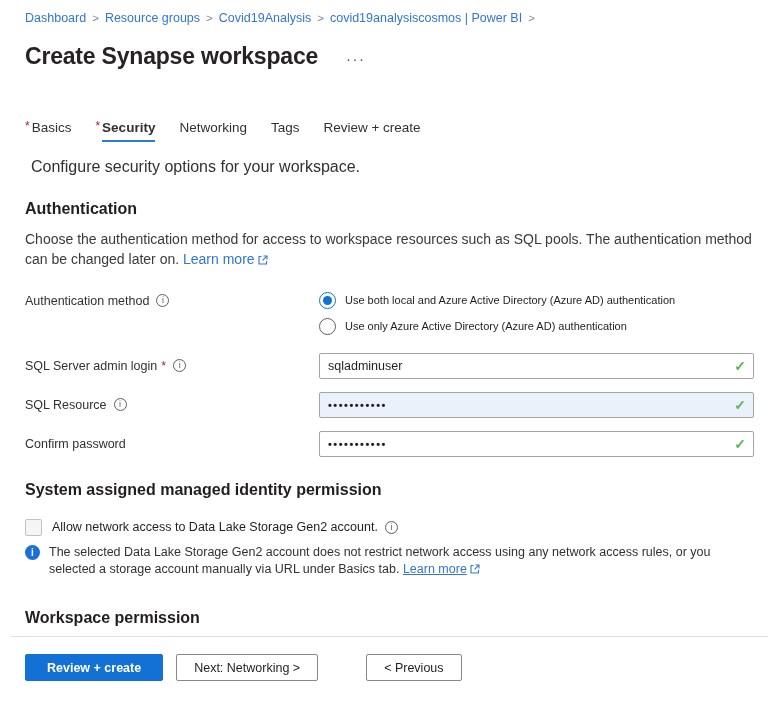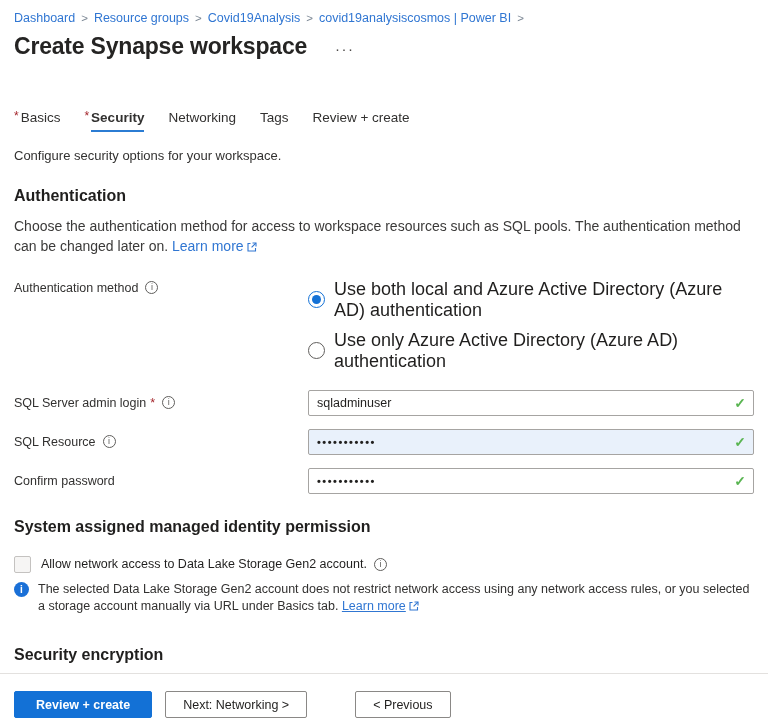--- a/index.html
+++ b/index.html
@@ -1,37 +1,37 @@
 <!DOCTYPE html>
 <html><head>
 <meta charset="utf-8">
 <style>
   * { margin:0; padding:0; box-sizing:border-box; }
   html,body { background:#fff; }
   body { font-family:"Liberation Sans", sans-serif; color:#323130; }
-  .page { width:768px; height:726px; background:#fff; overflow:hidden; }
+  .page { width:768px; height:726px; background:#fff; overflow:hidden;padding-left:11px; }
 
   
   .breadcrumb { padding:11px 14px 0; font-size:12.5px; white-space:nowrap; }
   .breadcrumb a { color:#3076d2; text-decoration:none; cursor:pointer; }
   .breadcrumb .sep { color:#7b8794; margin:0 6px; font-size:11.5px; }
 
   
-  .title-row { padding:8px 14px 0; display:flex; align-items:center; }
+  .title-row { padding:8px 14px 0; display:flex; align-items:center;margin-top:10px; }
   .title-row h1 { font-size:23px; font-weight:700; color:#252423; letter-spacing:-0.2px; }
   .more { color:#4d4b49; margin-left:28px; font-size:15px; letter-spacing:1.5px; cursor:pointer; margin-top:4px; }
 
   
   .tabs { display:flex; gap:24px; padding:0 14px; margin-top:50px; font-size:13.5px; color:#323130; }
   .tab { cursor:pointer; display:flex; align-items:flex-start; }
   .tab .req { color:#a4262c; font-size:12px; margin-right:2px; margin-top:-1px; }
   .tab .tab-label { padding-bottom:7px; }
   .tab.active .tab-label { font-weight:700; border-bottom:2px solid #2b7cd3; padding-bottom:5px; }
 
-  .tab-desc { padding:0 14px; margin-top:16px; font-size:13px; color:#323130; }
+  .tab-desc { padding:0 14px; margin-top:16px; font-size:16px; color:#323130;margin-left:6px; }
 
   
   h2.section { padding:0 14px; margin-top:24px; font-size:16px; font-weight:700; color:#201f1e; }
   h2.section.sys { }
   h2.section.enc { margin-top:30px; }
   .para { padding:0 14px; margin-top:11px; font-size:14px; line-height:1.45; max-width:762px; color:#3b3a39; }
   .link { color:#3076d2; text-decoration:none; cursor:pointer; white-space:nowrap; }
   .link svg { vertical-align:-1px; margin-left:3px; }
 
   
@@ -39,21 +39,21 @@
   .frow { display:flex; align-items:center; margin-bottom:13px;gap:36px; }
   .frow.top { align-items:flex-start; margin-bottom:18px; }
   .label-col { width:258px; flex:none; font-size:12.5px; display:flex; align-items:center; color:#323130; }
   .frow.top .label-col { margin-top:2px; }
   .req-star { color:#a4262c; margin-left:4px; font-size:12.5px; }
   .info-icon { width:13px; height:13px; border:1px solid #5f5e5c; border-radius:50%; font-size:9px;
                line-height:11px; text-align:center; color:#5f5e5c; margin-left:7px; flex:none;
                display:inline-block; cursor:default; }
 
   .radios { display:flex; flex-direction:column; gap:9px; }
-  .radio-row { display:flex; align-items:center; gap:9px; font-size:18px; cursor:pointer; color:#201f1e; }
+  .radio-row { display:flex; align-items:center; gap:9px; font-size:11px; cursor:pointer; color:#201f1e; }
   .radio { width:17px; height:17px; border:1px solid #605e5c; border-radius:50%; flex:none;
            display:flex; align-items:center; justify-content:center; background:#fff; }
   .radio.checked { border-color:#1371d6; }
   .radio.checked .dot { width:9px; height:9px; background:#1371d6; border-radius:50%; }
 
   .input-wrap { position:relative; width:470px; }
   .input-wrap input { width:100%; height:26px; border:1px solid #a6a4a2; border-radius:2px;
                       padding:0 28px 0 8px; font-size:12.5px; font-family:inherit; color:#201f1e; background:#fff; }
   .input-wrap input.masked { font-weight:700; letter-spacing:1.5px; font-size:11px; }
   .input-wrap input.highlight { background:#e9f1fb; }
@@ -194,21 +194,21 @@
     <span class="note-text">
       <span>The selected Data Lake Storage Gen2 account does not restrict network access using any network access rules, or you selected a storage account manually via URL under Basics tab.</span>
       <a class="link"><span>Learn more</span><svg width="10" height="10" viewBox="0 0 10 10" fill="none" stroke="currentColor" stroke-width="1.1">
             <path d="M3.5 1.5H1v7.5h7.5V6"></path>
             <path d="M5.5 1H9v3.5"></path>
             <path d="M8.8 1.2L4.6 5.4"></path>
           </svg></a>
     </span>
   </div>
 
-  <h2 class="section enc">Security encryption</h2>
+  <h2 class="section enc">Workspace permission</h2>
 
   <div class="divider"></div>
 
   <div class="footer">
     <button class="btn btn-primary">Review + create</button>
     <button class="btn btn-secondary btn-next">Next: Networking &gt;</button>
     <button class="btn btn-secondary btn-prev">&lt; Previous</button>
   </div>
 
 </div>

